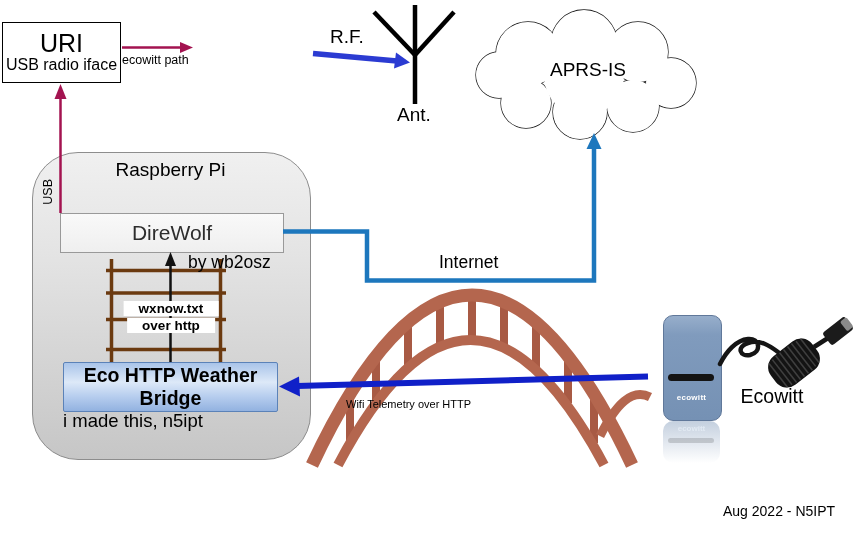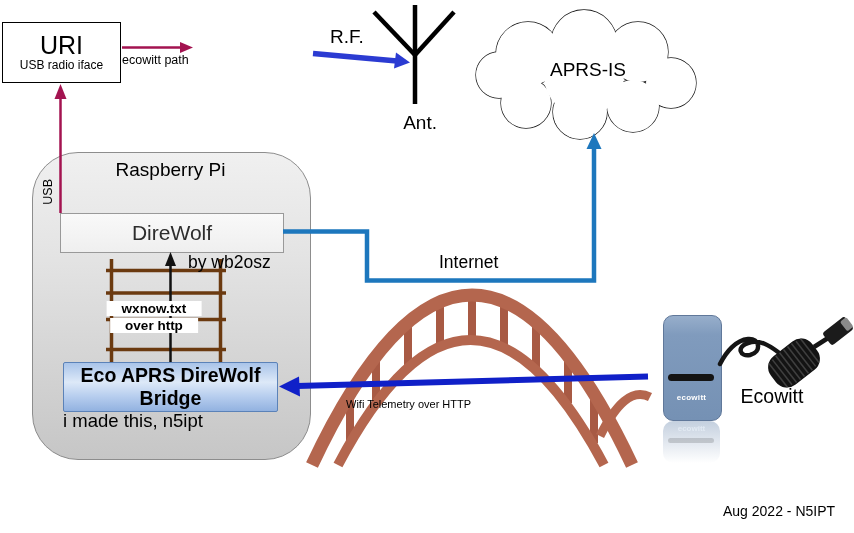--- a/index.html
+++ b/index.html
@@ -8,51 +8,51 @@
     font-family:"Liberation Sans", sans-serif; color:#000; overflow:hidden;
   }
   .abs { position:absolute; }
   .overlay { position:absolute; left:0; top:0; width:854px; height:533px; }
 
   
   .node-box { position:absolute; background:#fff; border:1.6px solid #000;
     display:flex; flex-direction:column; align-items:center; justify-content:center; }
   #uri-box   { left:2px;   top:22px; width:117px; height:59px; }
   .uri-title { font-size:25px; line-height:1.02; }
-  .uri-sub   { font-size:12px; }
+  .uri-sub   { font-size:16px; }
   #radio-box { left:190px; top:23px; width:119px; height:58px; font-size:22px; }
 
   
   #pi-box { left:32px; top:152px; width:277px; height:306px; border-radius:46px;
     border:1px solid #8d8d8d;
     background:linear-gradient(180deg,#f0f0f0 0%,#e3e3e3 35%,#c6c6c6 100%); }
   #pi-title { left:32px; top:159px; width:277px; text-align:center; font-size:19px; }
   #usb-label { left:41px; top:179px; font-size:12.5px; writing-mode:vertical-rl;
     transform:rotate(180deg); }
 
   #direwolf-box { left:60px; top:213px; width:222px; height:38px;
     border:1px solid #999; background:linear-gradient(180deg,#f9f9f9,#efefef);
     display:flex; align-items:center; justify-content:center; font-size:21px; color:#2d2d2d; }
   #by-wb2osz { left:188px; top:252px; font-size:17.5px; }
 
-  .rung-label { position:absolute; left:154px; transform:translateX(-50%);
+  .rung-label { position:absolute; left:171px; transform:translateX(-50%);
     font-size:13.5px; font-weight:bold; background:#fff; padding:0 15px; white-space:nowrap; }
   #wxnow-label   { top:301px; }
   #overhttp-label{ top:318px; }
 
   #eco-box { left:63px; top:362px; width:213px; height:48px;
     border:1.5px solid #5b82b8; border-radius:2px;
     background:linear-gradient(180deg,#a9c4e9 0%,#dde9f8 40%,#b6cdee 70%,#92b2e0 100%);
     display:flex; flex-direction:column; align-items:center; justify-content:center;
     font-weight:bold; font-size:19.5px; line-height:1.18; }
   #i-made-this { left:63px; top:410px; width:213px; text-align:left; font-size:18.5px; }
 
   #signal-path-label { left:121px; top:53px; font-size:12.5px; background:#fff; padding:0 1px; }
   #rf-label   { left:330px; top:26px;  font-size:19px; }
-  #ant-label  { left:397px; top:104px; width:40px; text-align:right; font-size:19px;margin-top:8px; }
+  #ant-label  { left:397px; top:104px; width:40px; text-align:left; font-size:19px; }
   #aprs-label { left:538px; top:59px;  width:100px; text-align:center; font-size:19px; }
   #internet-label { left:439px; top:252px; font-size:17.5px; }
   #wifi-label { left:346px; top:398px; font-size:11px; }
 
   
   #ecowitt-device { left:663px; top:315px; width:57px; height:104px; border-radius:10px;
     border:1px solid #60789a;
     background:linear-gradient(180deg,#97aecb 0%,#809bbd 18%,#7591b4 100%); }
   #device-slot { left:668px; top:374px; width:46px; height:7px; background:#141414;
     border-radius:3.5px; }
@@ -80,21 +80,21 @@
     <div class="uri-title">URI</div>
     <div class="uri-sub">USB radio iface</div>
   </div>
 
 
   <div class="abs" id="direwolf-box">
     <div>DireWolf</div>
   </div>
 
   <div class="abs" id="eco-box">
-    <div>Eco APRS DireWolf</div>
+    <div>Eco HTTP Weather</div>
     <div>Bridge</div>
   </div>
 
   <div class="abs" id="ecowitt-device"></div>
   <div class="abs" id="device-slot"></div>
   <div class="abs" id="device-reflection"></div>
   <div class="abs" id="reflection-slot"></div>
 
   <svg class="overlay" viewBox="0 0 854 533">
 

